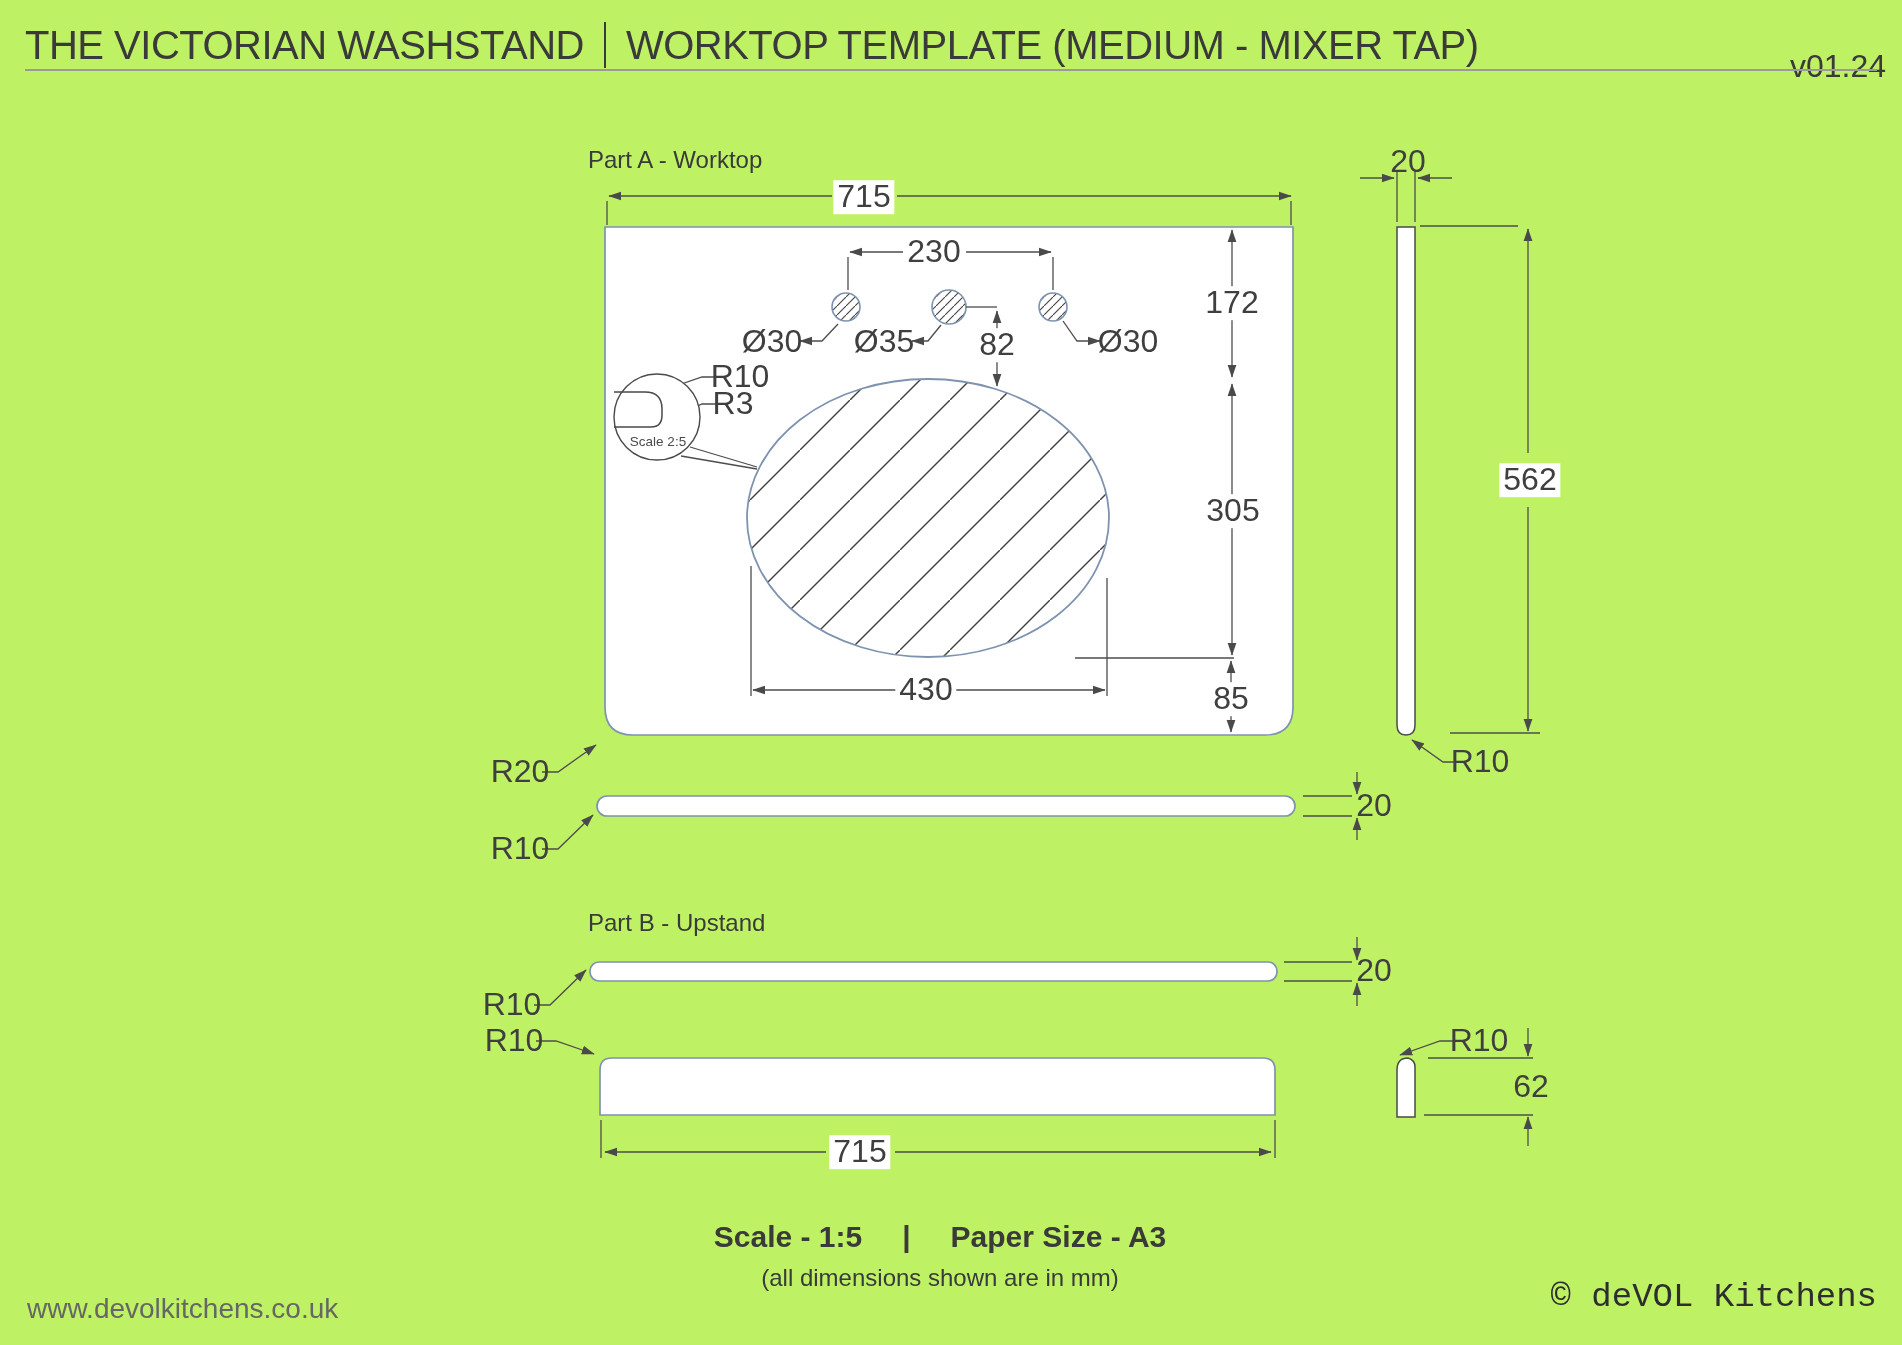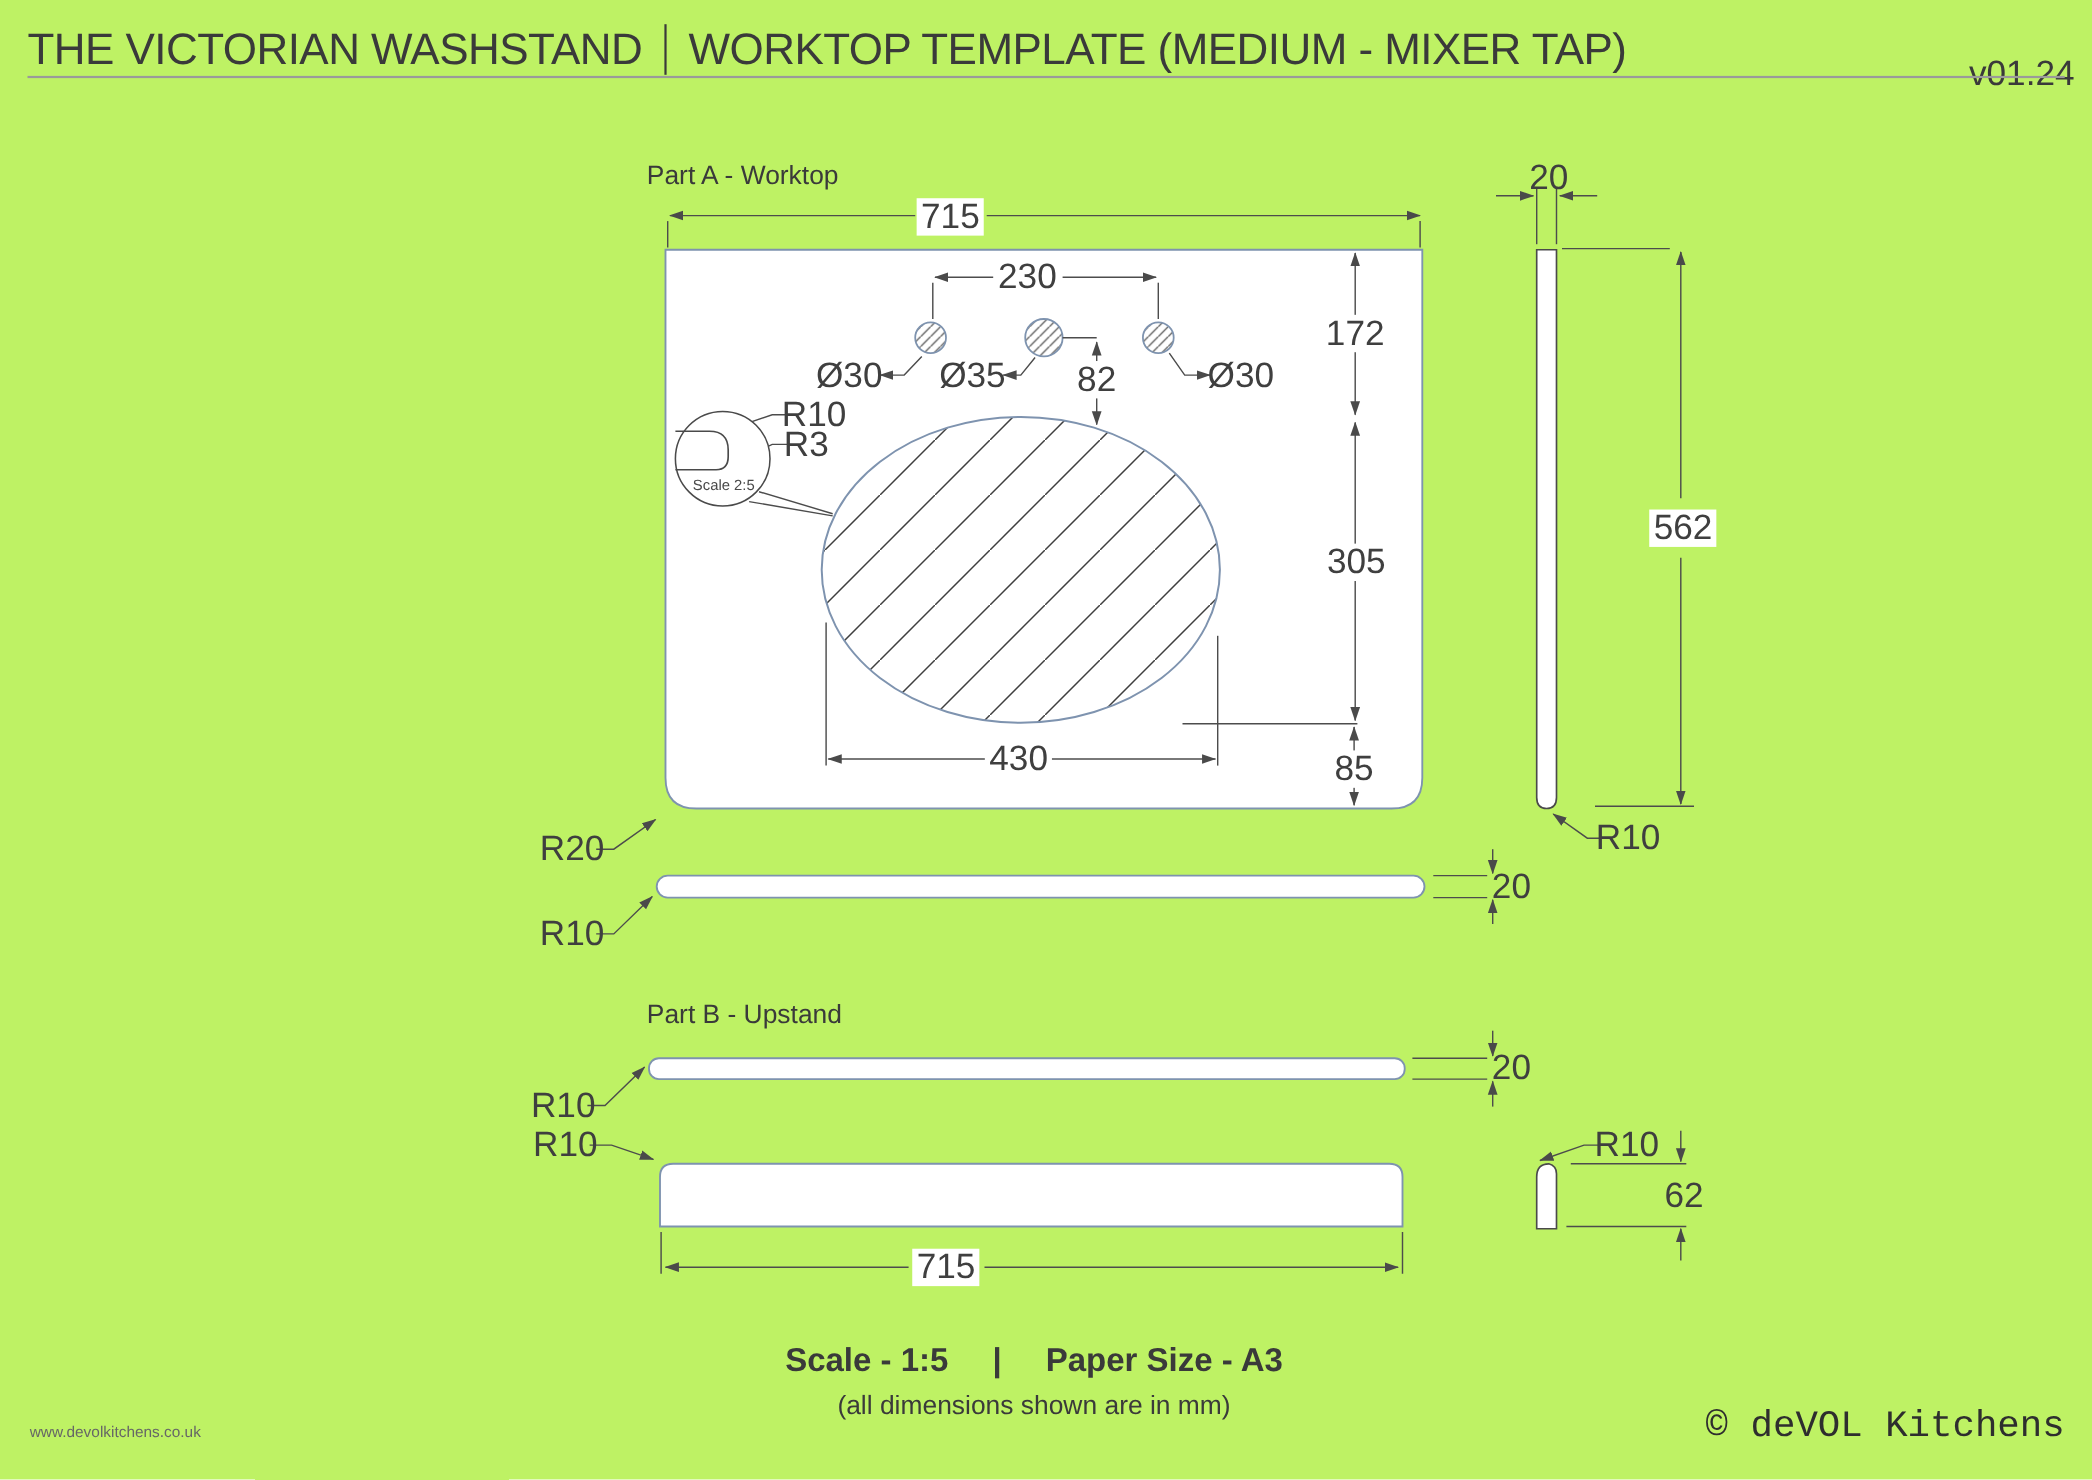--- a/index.html
+++ b/index.html
@@ -13,21 +13,21 @@
   svg.draw{position:absolute;left:0;top:0;}
   .lbl{position:absolute;transform:translate(-50%,-50%);font-size:32px;color:#3f3f3f;
        background:#fff;padding:0 4px;white-space:nowrap;line-height:1.05;}
   .lbl.nopad{padding:0;background:transparent;}
   .ttl{position:absolute;font-size:24px;color:#3a3a3a;white-space:nowrap;}
   .scale25{position:absolute;transform:translate(-50%,-50%);font-size:13.5px;color:#4a4a4a;background:transparent;}
   .foot-scale{position:absolute;left:940px;top:1237px;transform:translate(-50%,-50%);
        font-size:30px;font-weight:bold;color:#3a3a3a;white-space:nowrap;display:flex;gap:40px;}
   .foot-note{position:absolute;left:940px;top:1278px;transform:translate(-50%,-50%);
        font-size:24px;color:#3a3a3a;white-space:nowrap;}
-  .url{position:absolute;left:27px;top:1293px;font-size:14px;color:#666;}
+  .url{position:absolute;left:27px;top:1293px;font-size:28px;color:#666;}
   .copyright{position:absolute;right:25px;top:1278px;font-size:34px;color:#2e2e2e;
        font-family:Liberation Mono, monospace;}
 </style>
 </head>
 <body>
 
 <div class="page">
 
   <div class="hdr">
     <span>THE VICTORIAN WASHSTAND</span>

